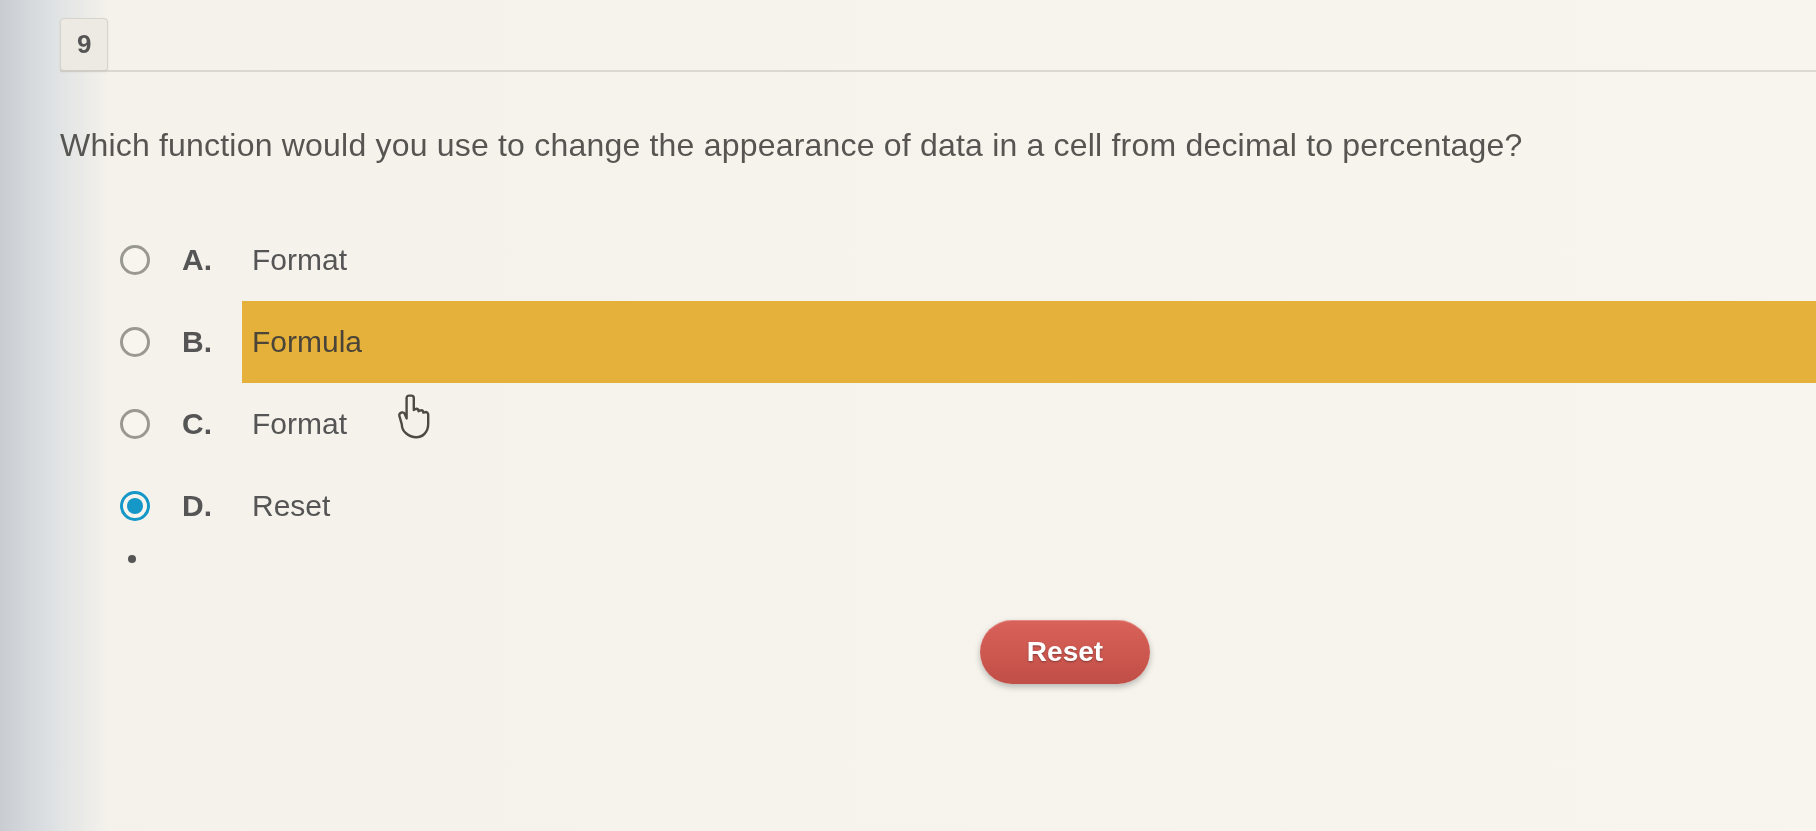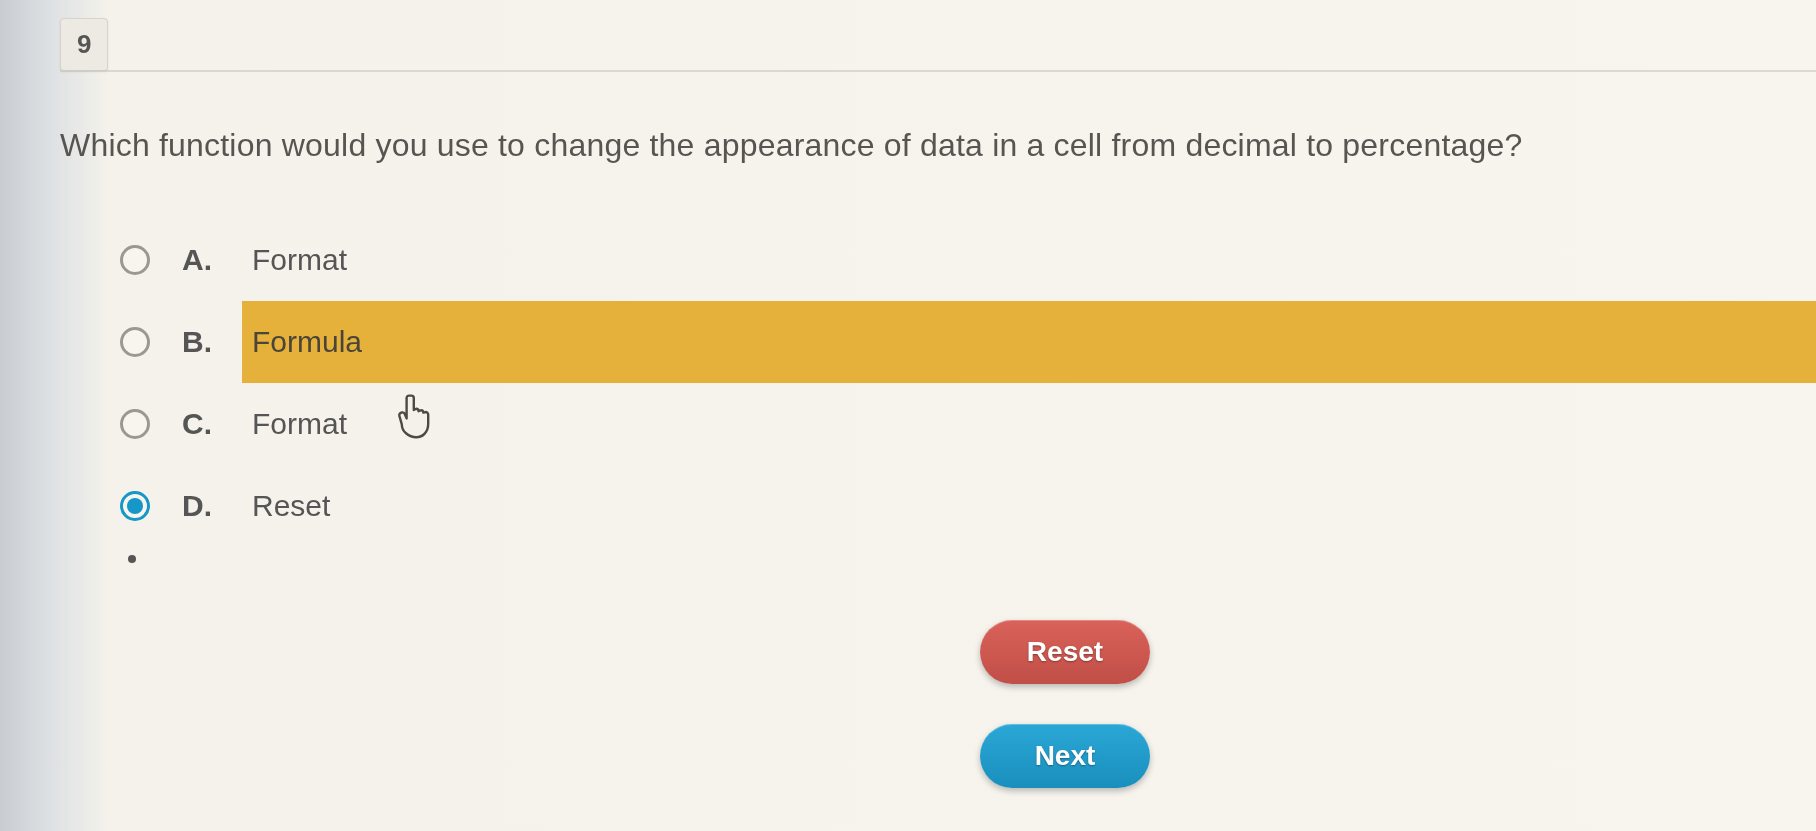--- a/index.html
+++ b/index.html
@@ -171,20 +171,19 @@
     <span class="radio selected"></span>
     <span class="letter">D.</span>
     <span class="answer-cell">Reset</span>
   </div>
 
   <div class="bullet"></div>
 </div>
 
 <div class="actions">
   <button class="btn btn-reset">Reset</button>
-  <button class="btn btn-next">Next</button>
 </div>
 
 <div class="cursor">
   <svg viewBox="0 0 32 40">
     <path d="M13 3c1.2 0 2 1 2 2v10l2-1c1 0 2 .8 2 2l2-.8c1 0 2 .8 2 2l2-.5c1 0 2 1 2 2v8c0 6-4 11-10 11S5 33 5 27l-2-7c-.4-1.4.5-2.6 1.8-2.9 1.1-.3 2.2.3 2.7 1.3L9 22V5c0-1 .9-2 2-2h2z" fill="#f3f1ea" stroke="#4c4a44" stroke-width="2" stroke-linejoin="round"></path>
   </svg>
 </div>
 
 </body></html>

